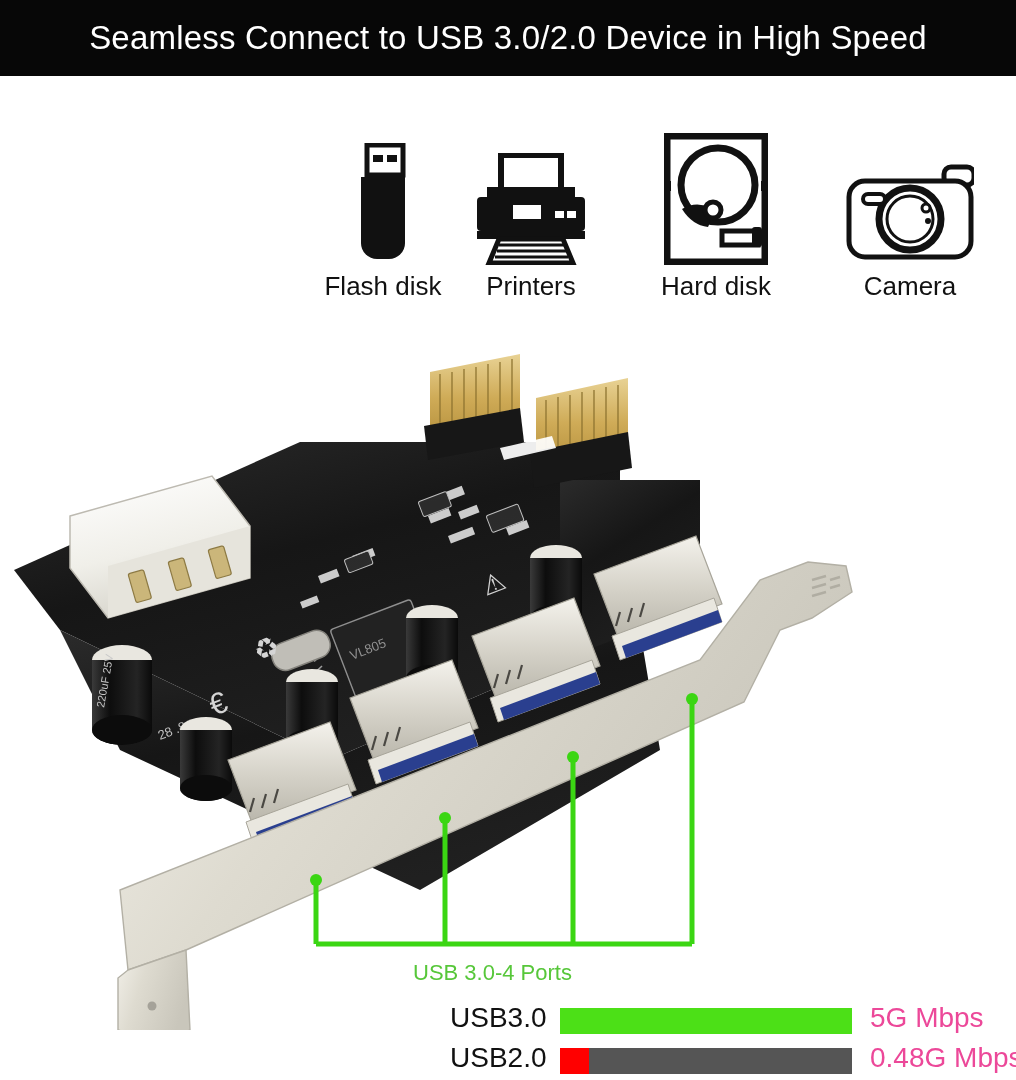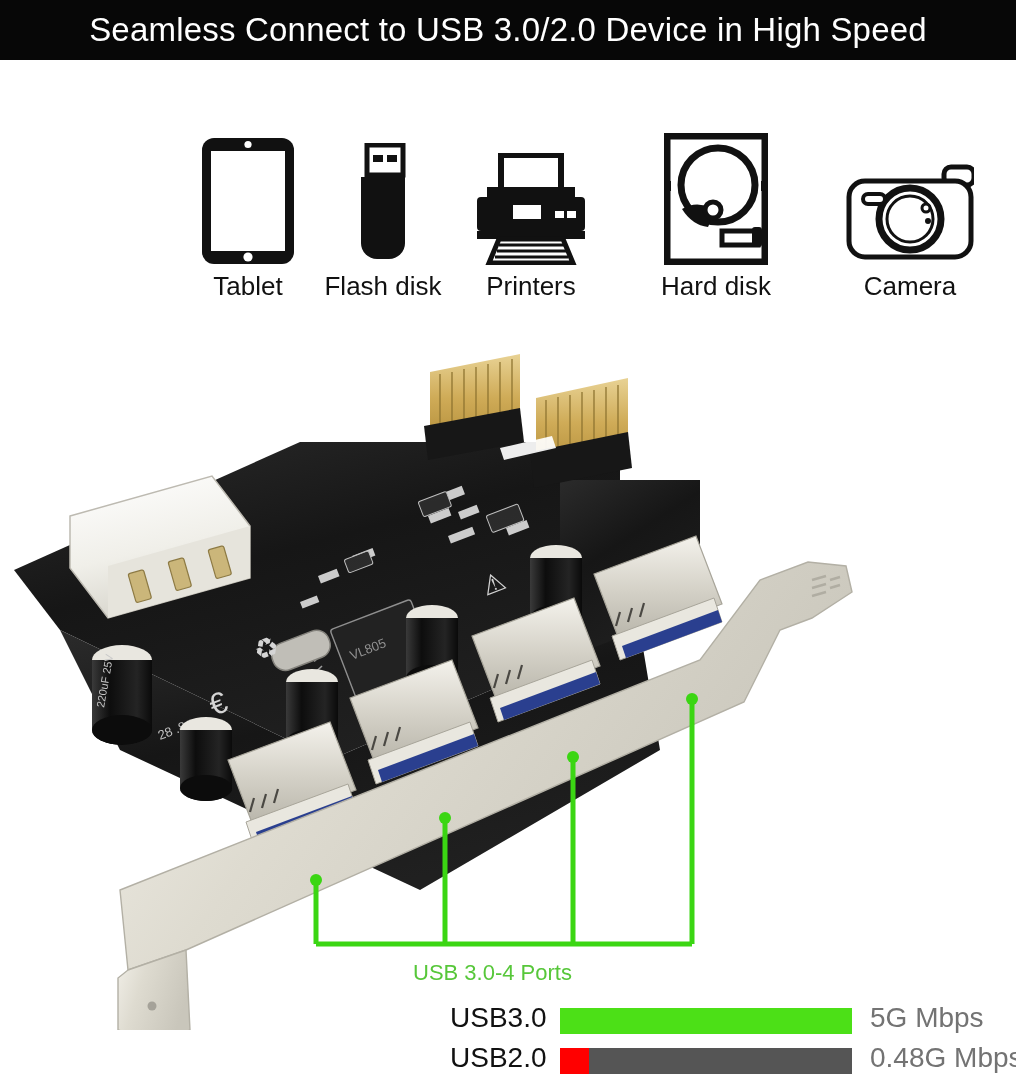--- a/index.html
+++ b/index.html
@@ -6,21 +6,21 @@
   body{
     width:1016px;height:1080px;
     background:#ffffff;
     font-family:"Liberation Sans", sans-serif;
     overflow:hidden;
     position:relative;
   }
 
   
   .header-bar{
-    position:absolute;left:0;top:0;width:1016px;height:60px;
+    position:absolute;left:0;top:0;width:1016px;height:76px;
     background:#070707;
     display:flex;align-items:center;justify-content:center;
   }
   .header-title{
     color:#ffffff;
     font-size:33px;
     letter-spacing:.2px;
     font-weight:400;
     white-space:nowrap;
   }
@@ -61,44 +61,33 @@
   .speed-name{
     width:110px;font-size:28px;color:#111;white-space:nowrap;
   }
   .speed-track{
     width:292px;height:26px;position:relative;overflow:hidden;
   }
   .speed-fill{
     position:absolute;left:0;top:0;height:100%;
   }
   .speed-value{
-    margin-left:18px;font-size:28px;color:#737373;white-space:nowrap;
+    margin-left:18px;font-size:28px;color:#ec4899;white-space:nowrap;
   }
 </style>
 </head>
 <body>
 
 <div class="header-bar">
   <div class="header-title">Seamless Connect to USB 3.0/2.0 Device in High Speed</div>
 </div>
 
 <div class="device-strip" style="top:120px;">
 
 
-  <div class="device" style="left:192px;top:0;width:112px;">
-    <div class="glyph">
-      <svg width="94" height="128" viewBox="0 0 94 128">
-        <rect x="1" y="1" width="92" height="126" rx="12" fill="#111"></rect>
-        <rect x="10" y="14" width="74" height="100" fill="#fff"></rect>
-        <circle cx="47" cy="7.5" r="3.6" fill="#fff"></circle>
-        <circle cx="47" cy="120" r="4.6" fill="#fff"></circle>
-      </svg>
-    </div>
-    <div class="caption">Tablet</div>
-  </div>
 
   <div class="device" style="left:305px;top:0;width:156px;">
     <div class="glyph">
       <svg width="62" height="122" viewBox="0 0 62 122">
         <rect x="15" y="2" width="36" height="30" fill="#fff" stroke="#111" stroke-width="5"></rect>
         <rect x="21" y="12" width="10" height="7" fill="#111"></rect>
         <rect x="35" y="12" width="10" height="7" fill="#111"></rect>
         <path d="M9 34 H53 V100 a16 16 0 0 1 -16 16 H25 a16 16 0 0 1 -16 -16 Z" fill="#111"></path>
       </svg>
     </div>

